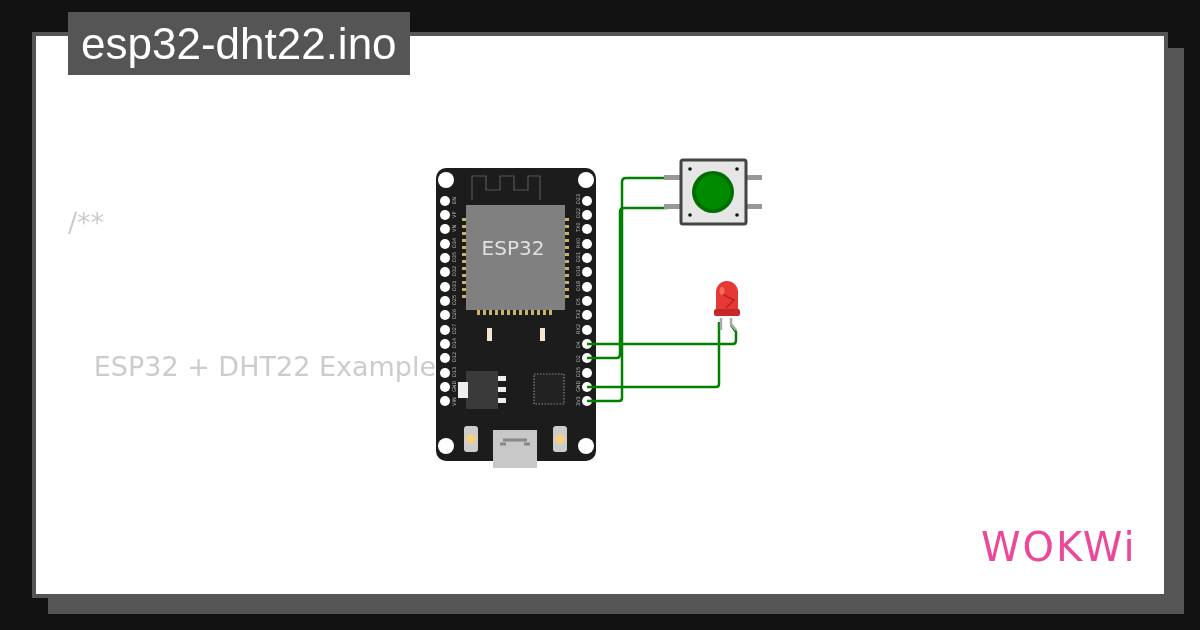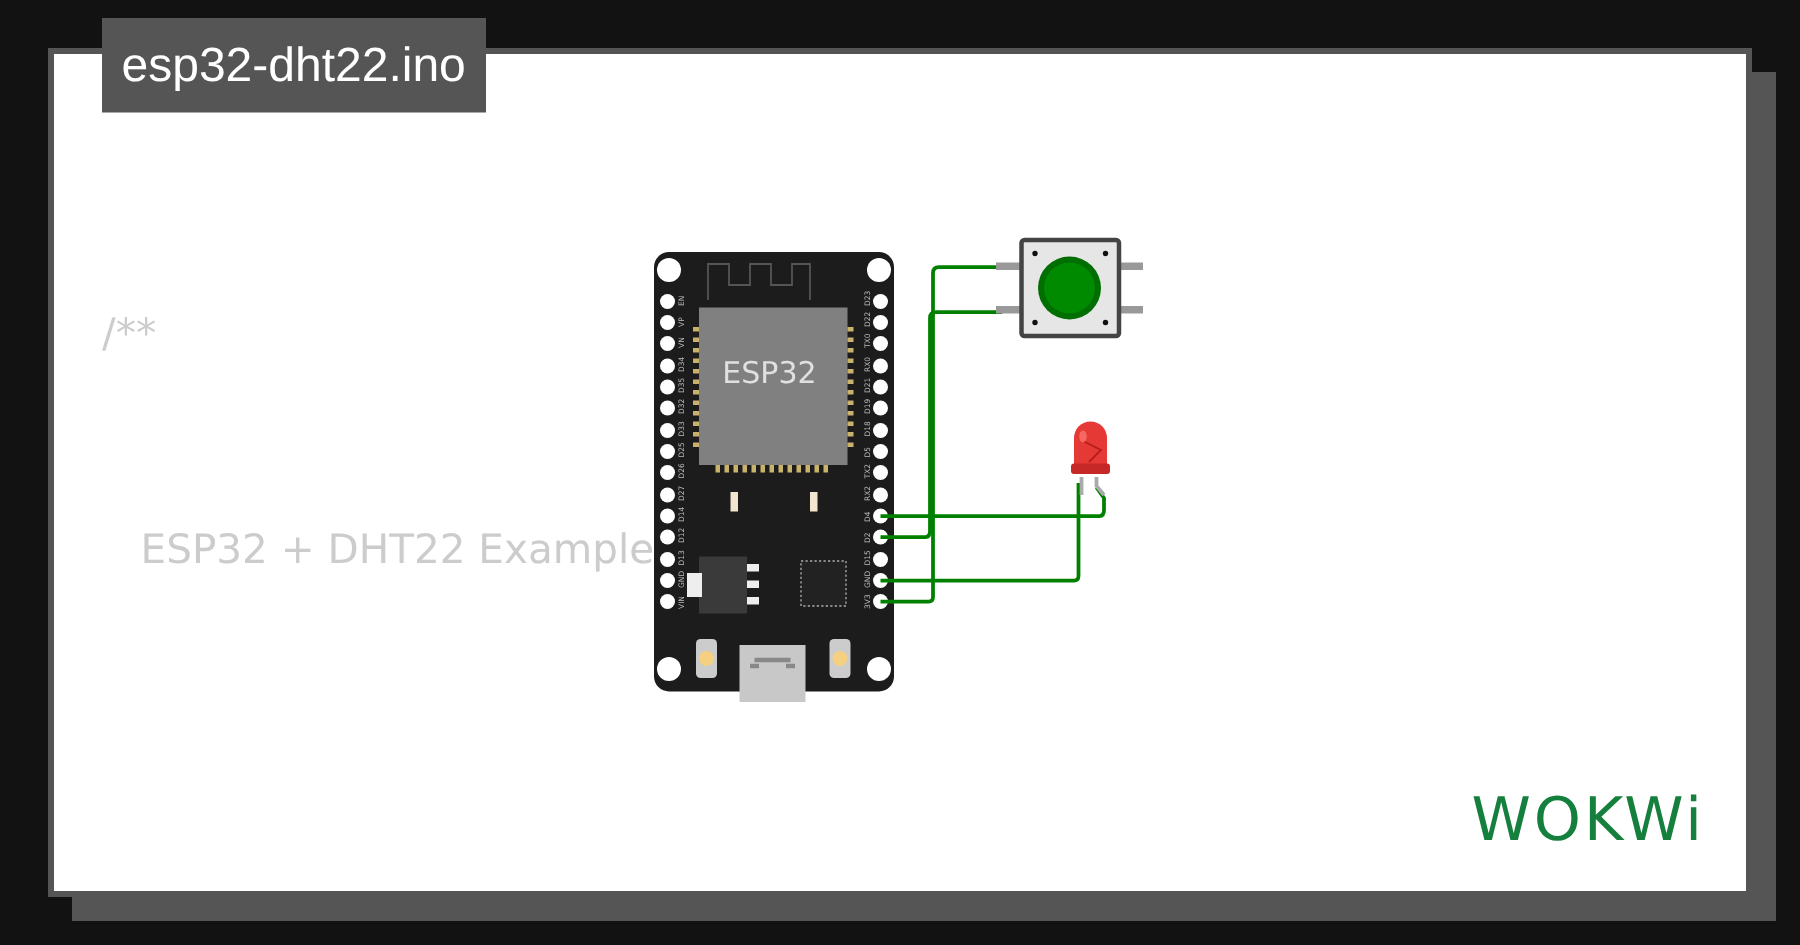--- a/index.html
+++ b/index.html
@@ -1,23 +1,23 @@
 <!DOCTYPE html>
 <html><head>
 <meta charset="utf-8">
 <style>
   html,body{margin:0;padding:0;}
   body{width:1200px;height:630px;background:#121212;position:relative;overflow:hidden;font-family:"DejaVu Sans",sans-serif;}
   .shadow{position:absolute;left:48px;top:48px;width:1136px;height:566px;background:#555555;}
   .card{position:absolute;left:32px;top:32px;width:1128px;height:558px;background:#ffffff;border:4px solid #555555;overflow:hidden;}
-  .title-tag{position:absolute;left:68px;top:12px;height:63px;padding:0 13px;background:#555555;color:#ffffff;font-family:"Liberation Sans",sans-serif;font-size:32px;line-height:63px;z-index:5;}
+  .title-tag{position:absolute;left:68px;top:12px;height:63px;padding:0 13px;background:#555555;color:#ffffff;font-family:"Liberation Sans",sans-serif;font-size:44px;line-height:63px;z-index:5;}
   .code{position:absolute;left:32px;top:66px;margin:0;color:#cccccc;font-family:"DejaVu Sans",sans-serif;font-size:27px;line-height:48.3px;white-space:pre;}
   .code .line{display:block;height:48.3px;}
   .diagram{position:absolute;left:0;top:0;}
-  .logo{position:absolute;left:945px;top:488px;font-family:"DejaVu Sans",sans-serif;font-size:40px;letter-spacing:2px;color:#15803d;font-weight:normal;}
+  .logo{position:absolute;left:945px;top:488px;font-family:"DejaVu Sans",sans-serif;font-size:40px;letter-spacing:2px;color:#ec4899;font-weight:normal;}
 </style>
 </head>
 <body>
 
 <div class="shadow"></div>
 <div class="card">
   <div class="code">
     <span class="line">/**</span>
     <span class="line">   ESP32 + DHT22 Example for Wokwi</span>
     <span class="line"></span>

